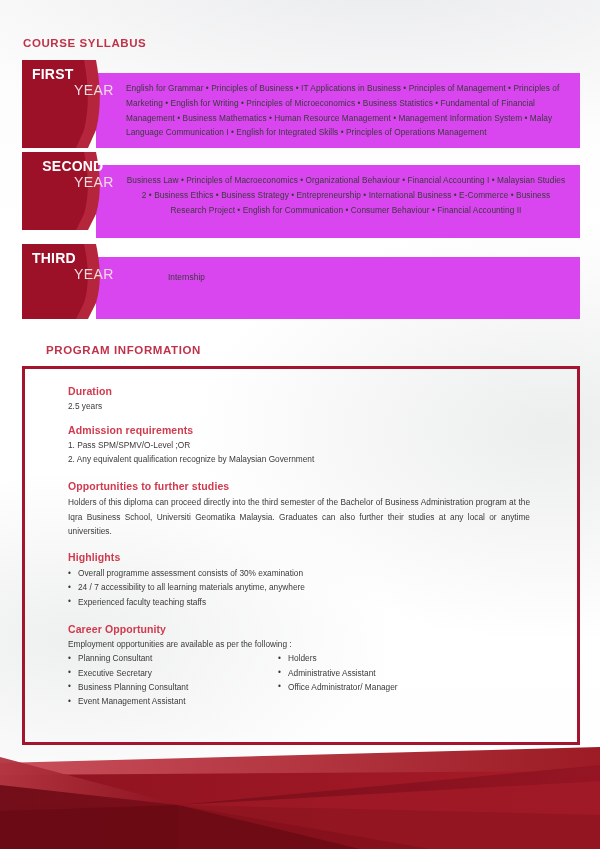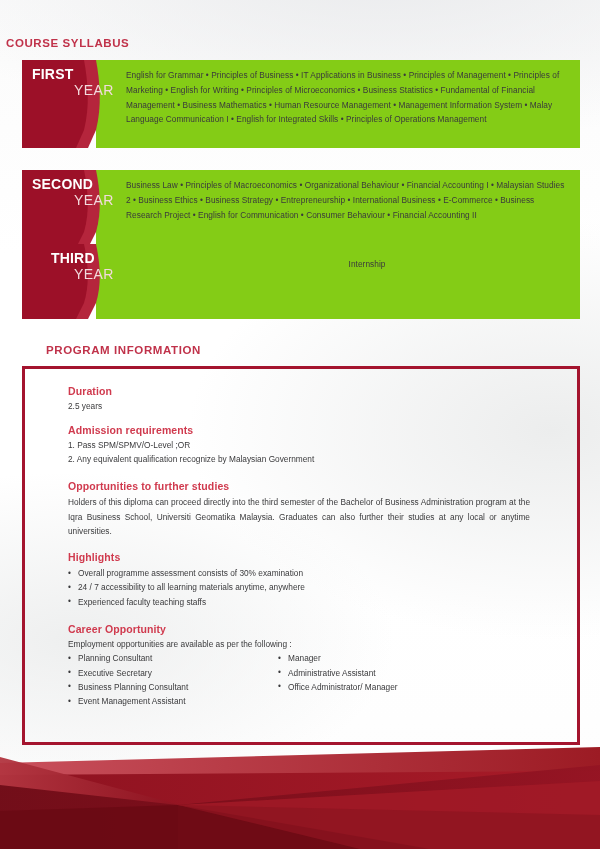--- a/index.html
+++ b/index.html
@@ -33,34 +33,34 @@
   }
 
   
   .section-heading {
     position: absolute;
     font-size: 11.5px;
     font-weight: bold;
     letter-spacing: 0.6px;
     color: #c0324a;
   }
-  #h-syllabus { left: 6px; top: 37px; }
+  #h-syllabus { left: 23px; top: 37px; }
   #h-program  { left: 23px; top: 344px; font-size: 11.5px; padding-left: 23px; }
 
   
   .year-row {
     position: absolute;
     left: 22px;
     width: 558px;
     display: flex;
     align-items: stretch;
   }
   #row-first  { top: 60px;  height: 88px; }
-  #row-second { top: 170px; height: 86px; }
-  #row-third  { top: 244px; height: 75px; text-align: center; }
+  #row-second { top: 152px; height: 86px; text-align: center; }
+  #row-third  { top: 244px; height: 75px; }
 
   .year-badge {
     position: relative;
     width: 90px;
     flex: 0 0 90px;
     z-index: 3;
   }
   .year-badge .badge-bg {
     position: absolute;
     inset: 0;
@@ -85,24 +85,25 @@
     font-weight: normal;
     letter-spacing: 0.4px;
     display: block;
     margin-top: 2px;
     color: #f3dadd;
     margin-left: 42px;
   }
 
   .year-panel {
     flex: 1 1 auto;
-    background: #84cc16;
+    background: #d946ef;
     margin-left: -16px;
     padding: 8px 14px 8px 30px;
     box-sizing: border-box;
+    margin-top: 13px;
   }
   .year-courses {
     font-size: 8.3px;
     line-height: 1.78;
     color: #3a3a3c;
     letter-spacing: 0.05px;
     margin: 0;
   }
   #row-third .year-panel { padding-top: 14px; }
   #row-third .year-courses { line-height: 1.6; padding-left: 42px; }
@@ -280,21 +281,21 @@
       <p class="pi-title">Career Opportunity</p>
       <p class="pi-line">Employment opportunities are available as per the following :</p>
       <div class="career-cols">
         <ul class="pi-list">
           <li>Planning Consultant</li>
           <li>Executive Secretary</li>
           <li>Business Planning Consultant</li>
           <li>Event Management Assistant</li>
         </ul>
         <ul class="pi-list">
-          <li>Manager</li>
+          <li>Holders</li>
           <li>Administrative Assistant</li>
           <li>Office Administrator/ Manager</li>
         </ul>
       </div>
     </div>
 
   </div>
 </div>
 
 <svg id="bottom-deco" viewBox="0 0 600 130" preserveAspectRatio="none">

